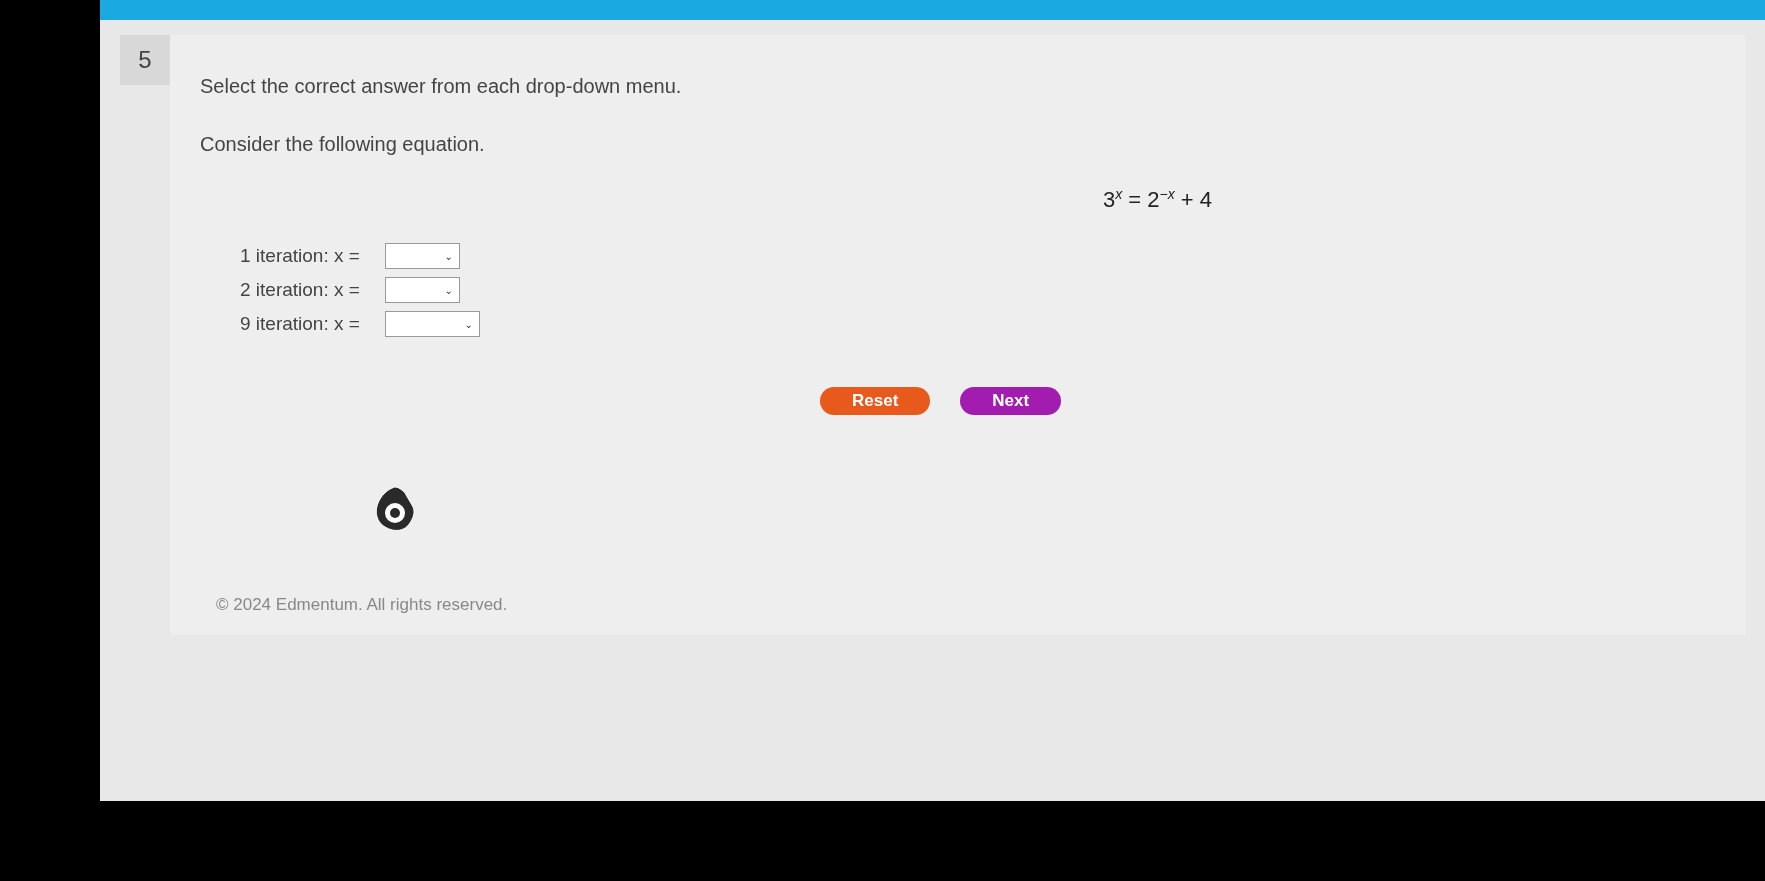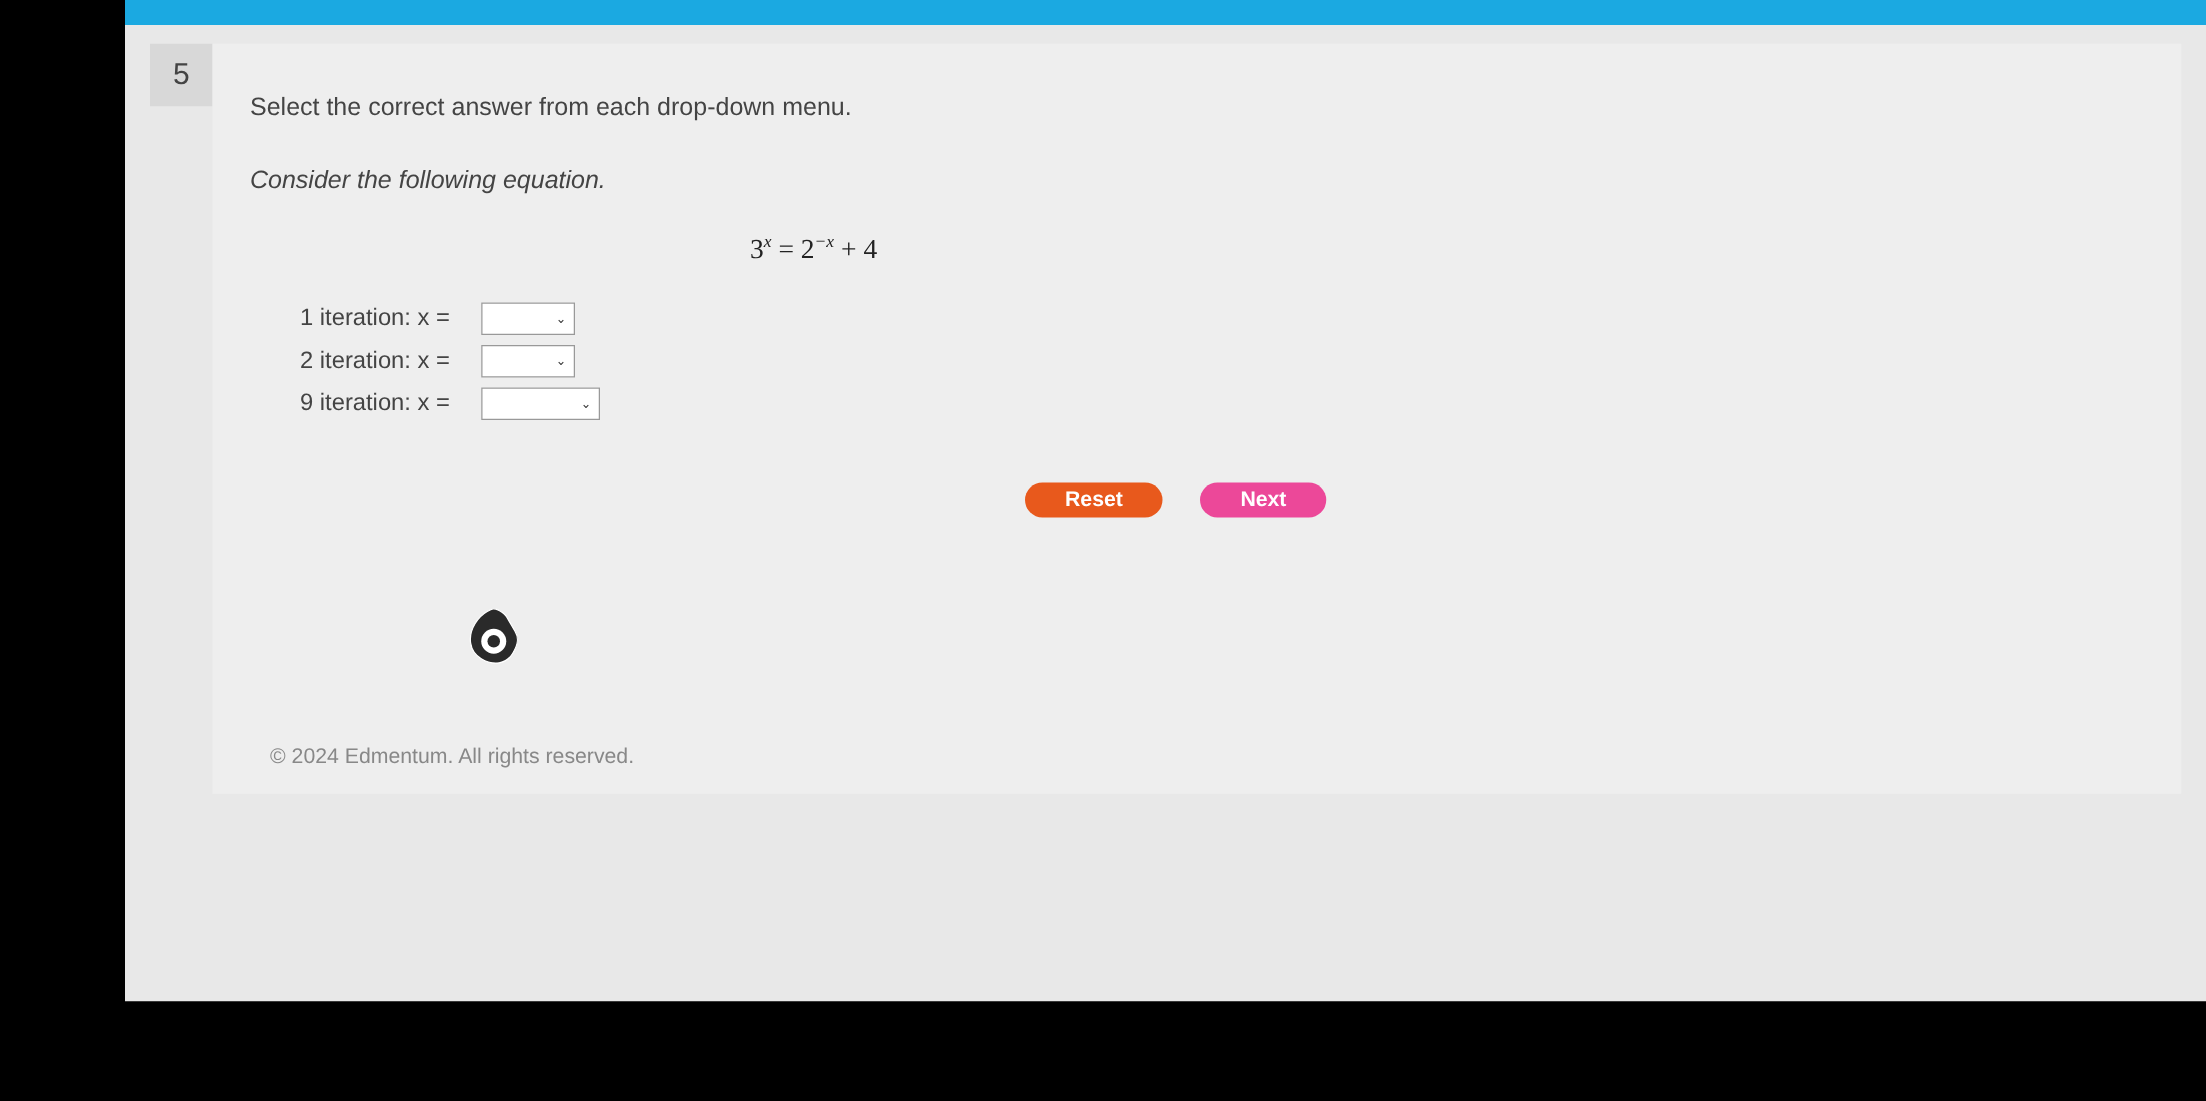--- a/index.html
+++ b/index.html
@@ -56,26 +56,26 @@
     }
     .instruction {
       font-size: 20px;
       color: #444;
       margin-bottom: 35px;
     }
     .sub-instruction {
       font-size: 20px;
       color: #444;
       margin-bottom: 30px;
-      font-style: italic;
     }
     .equation {
-      font-family: Liberation Serif, serif;
+      font-family: Liberation Sans, sans-serif;
       font-size: 22px;
       color: #222;
+      text-align: center;
       margin: 25px 0 30px 0;
       padding-left: 400px;
     }
     .equation sup {
       font-size: 14px;
       font-style: italic;
     }
     .final-instruction {
       font-size: 20px;
       color: #444;
@@ -128,21 +128,21 @@
       font-size: 17px;
       font-weight: bold;
       color: #fff;
       border: none;
       cursor: pointer;
     }
     .reset-btn {
       background: #e8591c;
     }
     .next-btn {
-      background: #ec4899;
+      background: #a21caf;
     }
     .logo-icon {
       position: absolute;
       left: 200px;
       bottom: 100px;
       width: 50px;
       height: 50px;
     }
     .footer {
       position: absolute;

